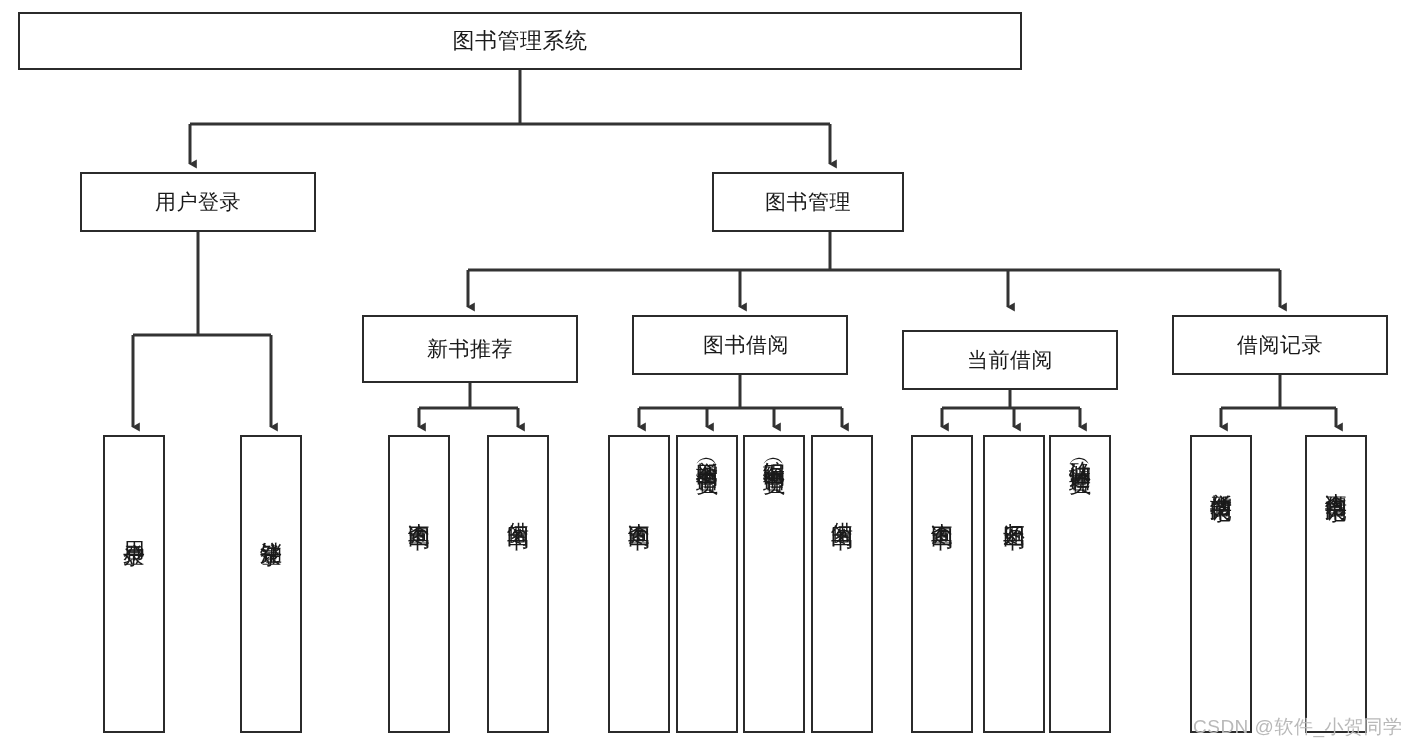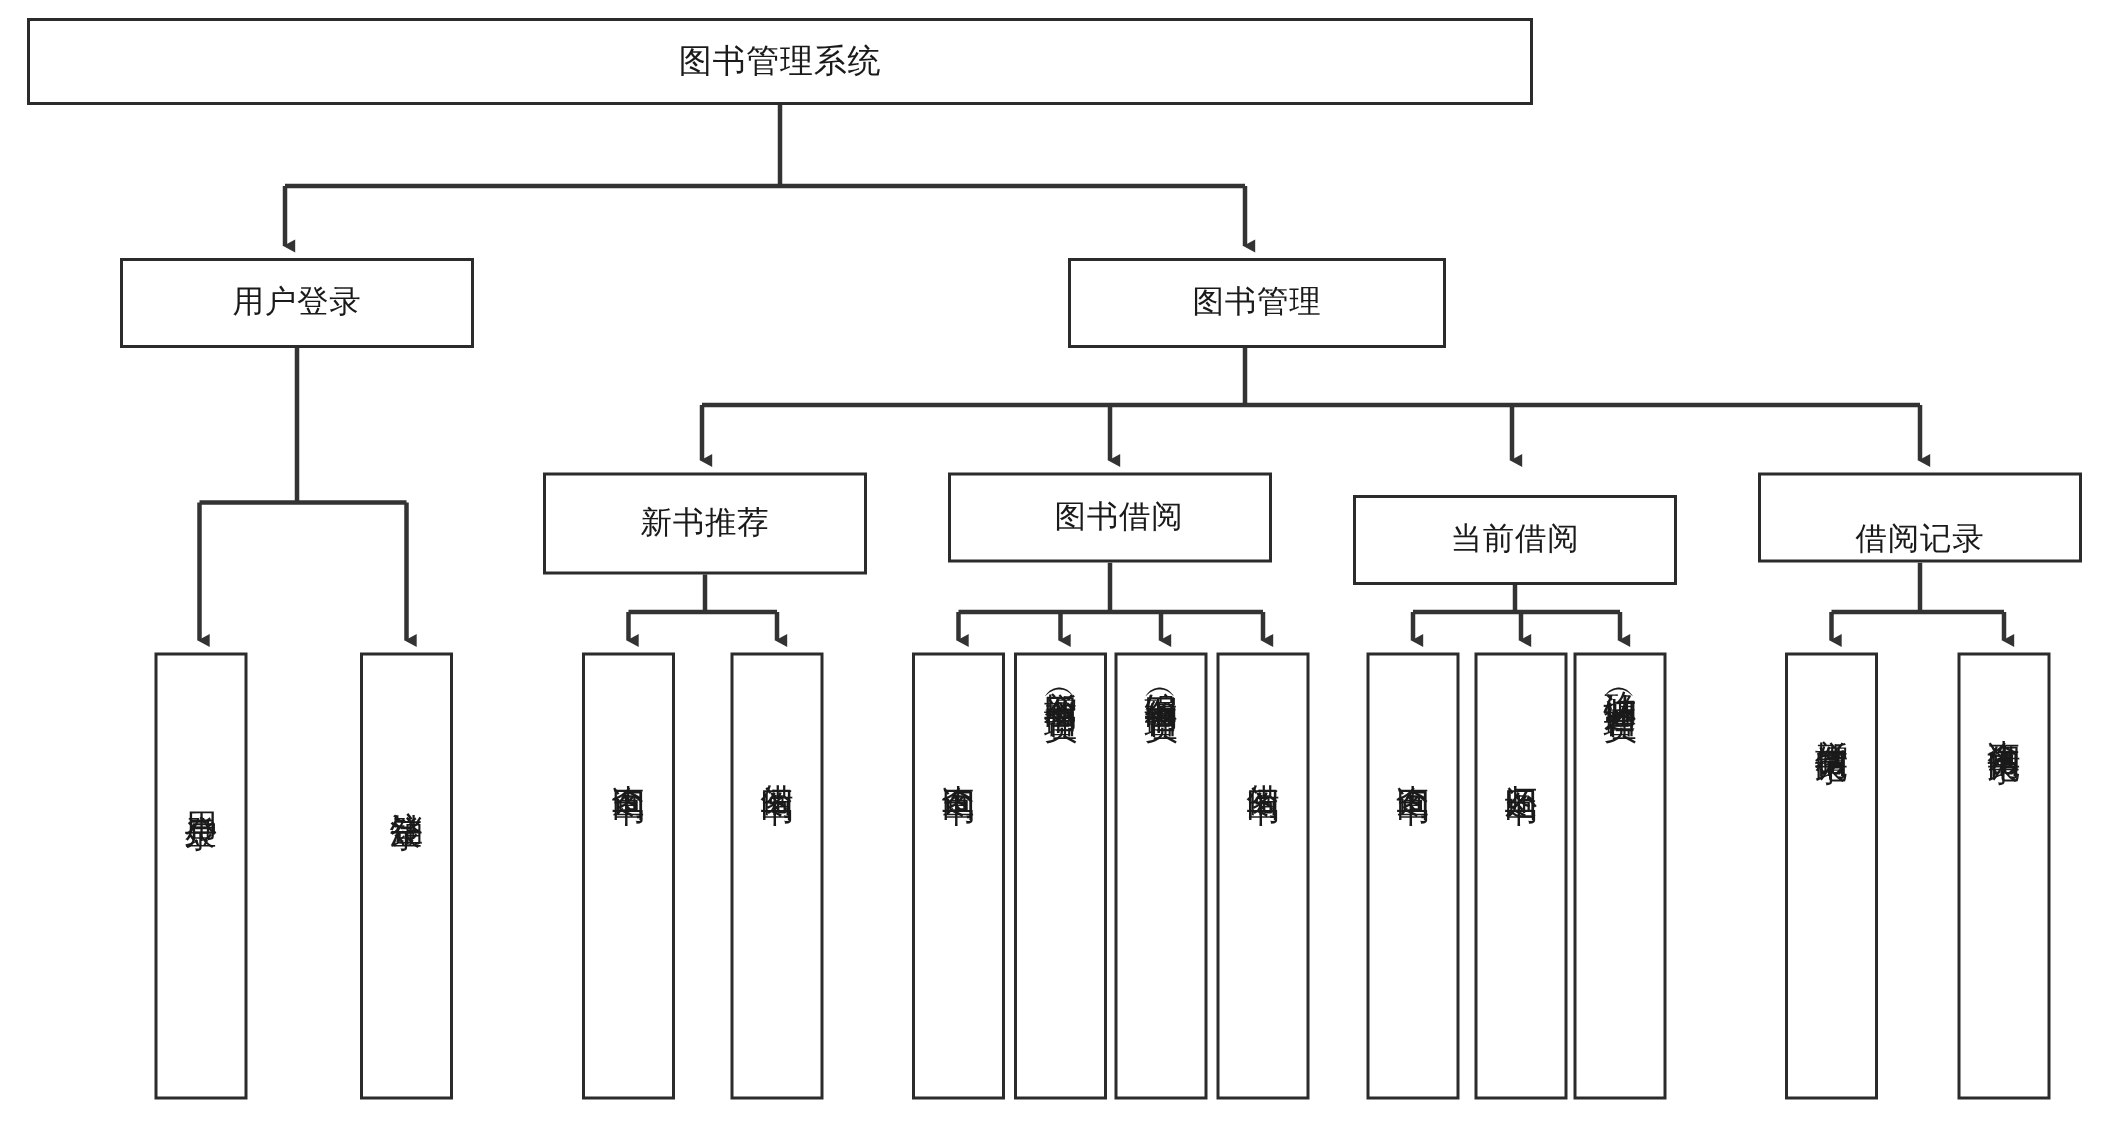--- a/index.html
+++ b/index.html
@@ -123,34 +123,34 @@
     </g>
   </svg>
 
   <div class="node horizontal root" style="left:18px; top:12px; width:1004px; height:58px;">
     <span class="node-label">图书管理系统</span>
   </div>
 
   <div class="node horizontal" style="left:80px; top:172px; width:236px; height:60px;">
     <span class="node-label">用户登录</span>
   </div>
-  <div class="node horizontal" style="left:712px; top:172px; width:252px; height:60px;">
+  <div class="node horizontal" style="left:712px; top:172px; width:192px; height:60px;">
     <span class="node-label">图书管理</span>
   </div>
 
   <div class="node horizontal" style="left:362px; top:315px; width:216px; height:68px;">
     <span class="node-label">新书推荐</span>
   </div>
   <div class="node horizontal" style="left:632px; top:315px; width:216px; height:60px;padding-left:12px;">
     <span class="node-label">图书借阅</span>
   </div>
   <div class="node horizontal" style="left:902px; top:330px; width:216px; height:60px;">
     <span class="node-label">当前借阅</span>
   </div>
-  <div class="node horizontal" style="left:1172px; top:315px; width:216px; height:60px;align-items:flex-end;">
+  <div class="node horizontal" style="left:1172px; top:315px; width:216px; height:60px;">
     <span class="node-label">借阅记录</span>
   </div>
 
   <div class="node vertical" style="left:103px; top:435px; width:62px; height:298px; padding-top:86px;">
     <span class="node-label">用户登录</span>
   </div>
   <div class="node vertical" style="left:240px; top:435px; width:62px; height:298px; padding-top:86px;">
     <span class="node-label">注销登录</span>
   </div>
 
@@ -184,14 +184,15 @@
     <span class="node-label">确认归还（管理员）</span>
   </div>
 
   <div class="node vertical" style="left:1190px; top:435px; width:62px; height:298px; padding-top:38px;">
     <span class="node-label">新增借阅记录</span>
   </div>
   <div class="node vertical" style="left:1305px; top:435px; width:62px; height:298px; padding-top:38px;">
     <span class="node-label">查询借阅记录</span>
   </div>
 
+  <div class="watermark" style="left:1193px; top:714px;">CSDN @软件_小贺同学</div>
 
 </div>
 
 </body></html>

